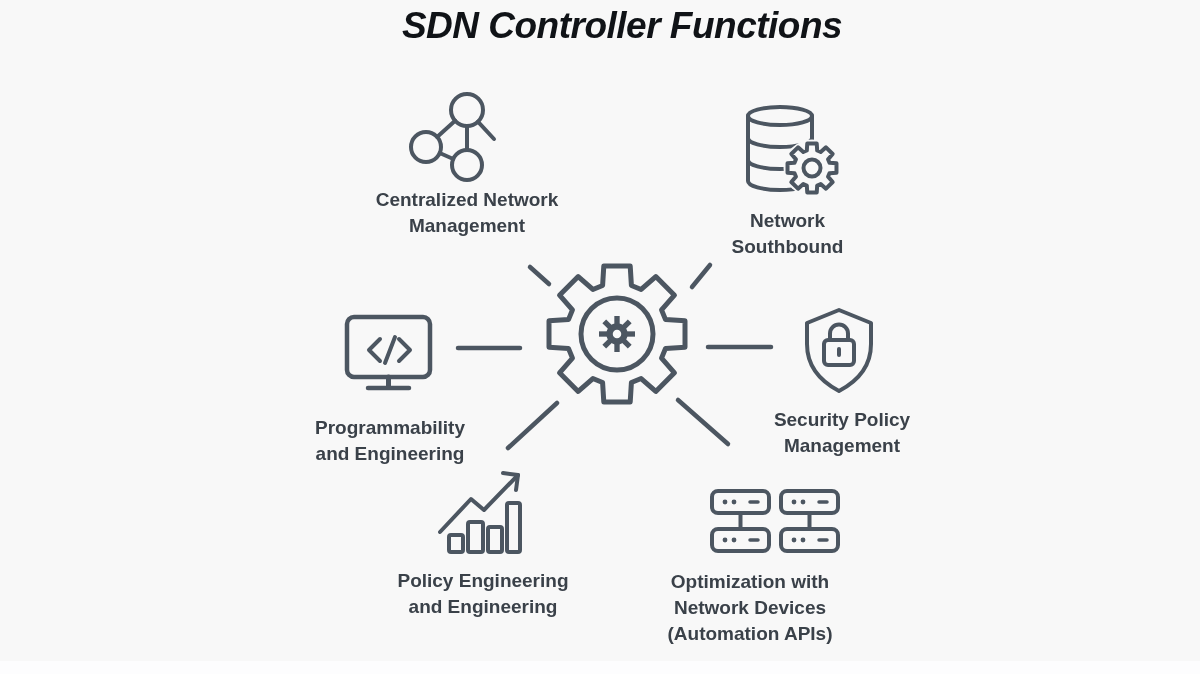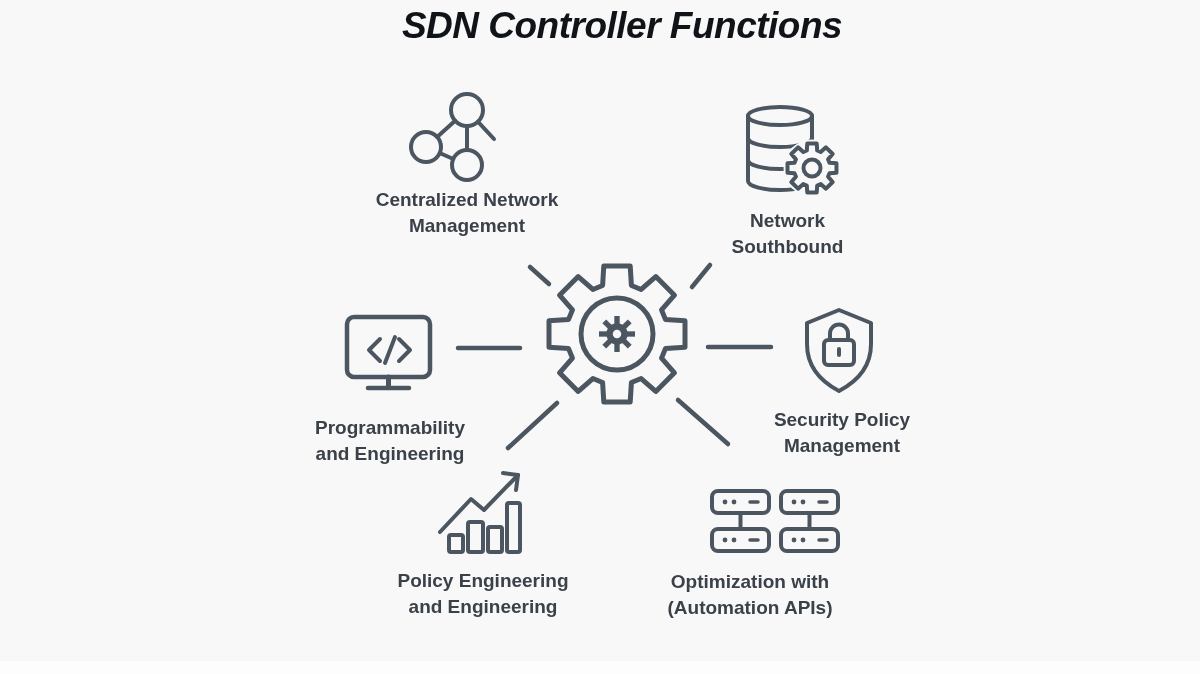--- a/index.html
+++ b/index.html
@@ -163,17 +163,18 @@
       <circle cx="89" cy="55" r="2.4"></circle>
         <circle cx="98" cy="55" r="2.4"></circle>
     </g>
     <line class="s" x1="45" y1="17" x2="53" y2="17" style="stroke-width:3.5"></line>
     <line class="s" x1="45" y1="55" x2="53" y2="55" style="stroke-width:3.5"></line>
     <line class="s" x1="114" y1="17" x2="122" y2="17" style="stroke-width:3.5"></line>
     <line class="s" x1="114" y1="55" x2="122" y2="55" style="stroke-width:3.5"></line>
   </svg>
   <div class="label" style="margin-top:14px">
     <span>Optimization with</span>
+    <span>Network Devices</span>
     <span>(Automation APIs)</span>
   </div>
 </div>
 
 <div class="bottom-strip"></div>
 
 </body></html>

